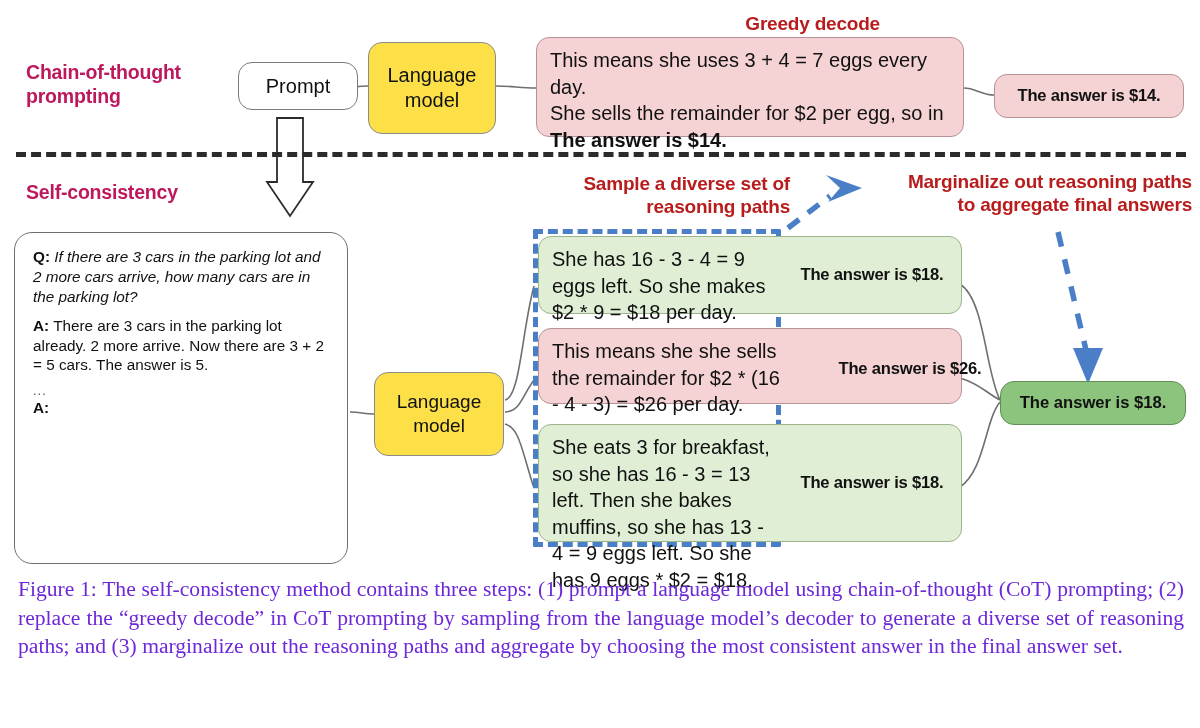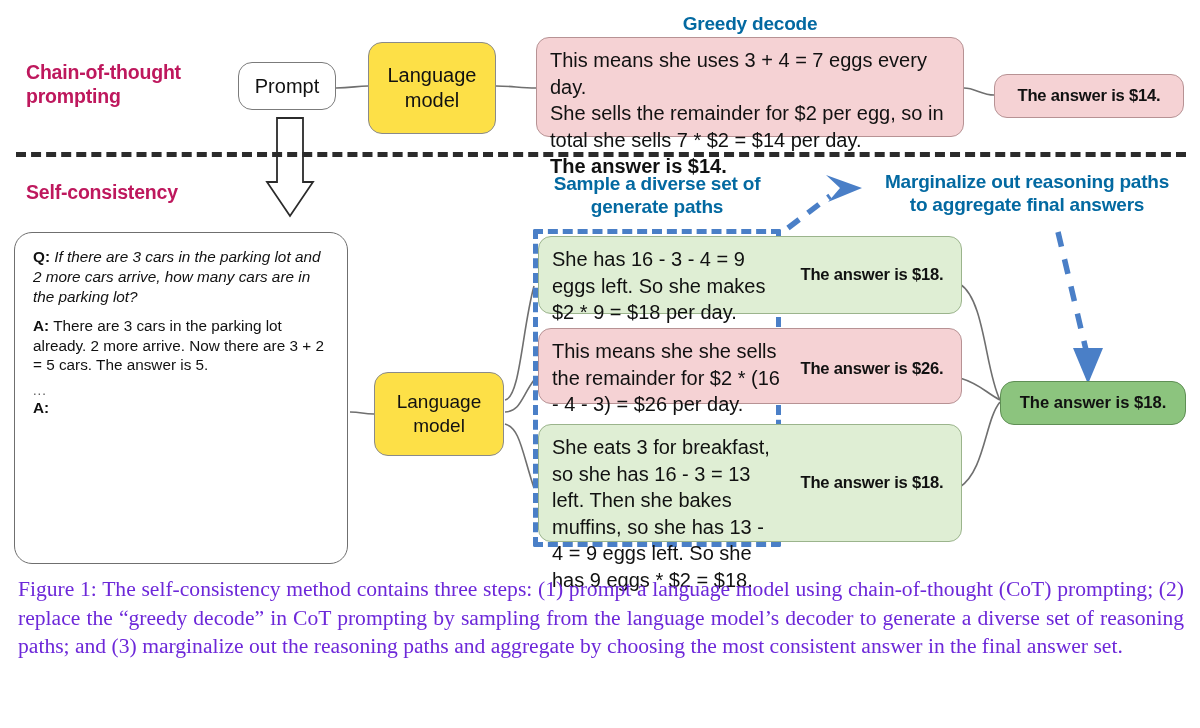--- a/index.html
+++ b/index.html
@@ -35,25 +35,25 @@
     position:absolute;
     font-weight:bold;
     font-size:19.5px;
     line-height:1.25;
     color:#be185d;
     letter-spacing:-0.2px;
   }
 
   .blue-label{
     position:absolute;
-    color:#0369a1;
+    color:#b91c1c;
     font-weight:bold;
     font-size:19px;
     line-height:1.22;
-    text-align:center;
+    text-align:right;
     letter-spacing:-0.2px;
   }
 
   .txtbox{
     position:absolute;
     box-sizing:border-box;
     border:1.3px solid;
     border-radius:13px;
     padding:9px 11px 9px 13px;
     font-size:20px;
@@ -148,35 +148,34 @@
     </g>
   </svg>
 
   <div id="hr-dash"></div>
 
   <div class="sec-title" style="left:26px;top:60px;">
     <div>Chain-of-thought</div>
     <div>prompting</div>
   </div>
 
-  <div class="node plain" style="left:238px;top:62px;width:98px;height:48px;font-size:20px;">
+  <div class="node plain" style="left:238px;top:62px;width:120px;height:48px;font-size:20px;">
     <span>Prompt</span>
   </div>
 
   <div class="node gray" style="left:368px;top:42px;width:128px;height:92px;font-size:20px;flex-direction:column;line-height:1.25;">
     <span>Language</span>
     <span>model</span>
   </div>
 
   <div class="blue-label" style="left:620px;top:12px;width:260px;">Greedy decode</div>
 
   <div class="txtbox pink" style="left:536px;top:37px;width:428px;height:100px;">
     <div>This means she uses 3 + 4 = 7 eggs every day.</div>
     <div>She sells the remainder for $2 per egg, so in</div>
-    <div>total she sells 7 * $2 = $14 per day.</div>
     <div class="bold">The answer is $14.</div>
   </div>
 
   <div class="answer-pill pink" style="left:994px;top:74px;width:190px;height:44px;">The answer is $14.</div>
 
   <div class="sec-title" style="left:26px;top:180px;">Self-consistency</div>
 
   <div id="prompt-card">
     <p>
       <span class="qa">Q:</span>
@@ -192,39 +191,39 @@
     </p>
   </div>
 
   <div class="node gray" style="left:374px;top:372px;width:130px;height:84px;font-size:19px;flex-direction:column;line-height:1.25;">
     <span>Language</span>
     <span>model</span>
   </div>
 
   <div class="blue-label" style="left:524px;top:172px;width:266px;">
     <div>Sample a diverse set of</div>
-    <div>generate paths</div>
+    <div>reasoning paths</div>
   </div>
 
   <div class="blue-label" style="left:862px;top:170px;width:330px;">
     <div>Marginalize out reasoning paths</div>
     <div>to aggregate final answers</div>
   </div>
 
   <div id="sample-group"></div>
 
   <div class="txtbox green" style="left:538px;top:236px;width:424px;height:78px;padding-right:180px;">
     <div>She has 16 - 3 - 4 = 9 eggs left. So she makes $2 * 9 = $18 per day.</div>
   </div>
   <div class="answer-pill" style="left:786px;top:256px;width:172px;height:38px;border:none;background:transparent;">The answer is $18.</div>
 
   <div class="txtbox pink" style="left:538px;top:328px;width:424px;height:76px;padding-right:180px;">
     <div>This means she she sells the remainder for $2 * (16 - 4 - 3) = $26 per day.</div>
   </div>
-  <div class="answer-pill" style="left:786px;top:350px;width:172px;height:38px;border:none;background:transparent;">The answer is $26.</div>
+  <div class="answer-pill" style="left:824px;top:350px;width:172px;height:38px;border:none;background:transparent;">The answer is $26.</div>
 
   <div class="txtbox green" style="left:538px;top:424px;width:424px;height:118px;padding-right:186px;">
     <div>She eats 3 for breakfast, so she has 16 - 3 = 13 left. Then she bakes muffins, so she has 13 - 4 = 9 eggs left. So she has 9 eggs * $2 = $18.</div>
   </div>
   <div class="answer-pill" style="left:786px;top:464px;width:172px;height:38px;border:none;background:transparent;">The answer is $18.</div>
 
   <div class="node darkgreen" style="left:1000px;top:381px;width:186px;height:44px;font-weight:bold;font-size:16.6px;">The answer is $18.</div>
 
   <div id="caption">Figure 1:  The self-consistency method contains three steps: (1) prompt a language model using chain-of-thought (CoT) prompting; (2) replace the “greedy decode” in CoT prompting by sampling from the language model’s decoder to generate a diverse set of reasoning paths; and (3) marginalize out the reasoning paths and aggregate by choosing the most consistent answer in the final answer set.</div>
 

